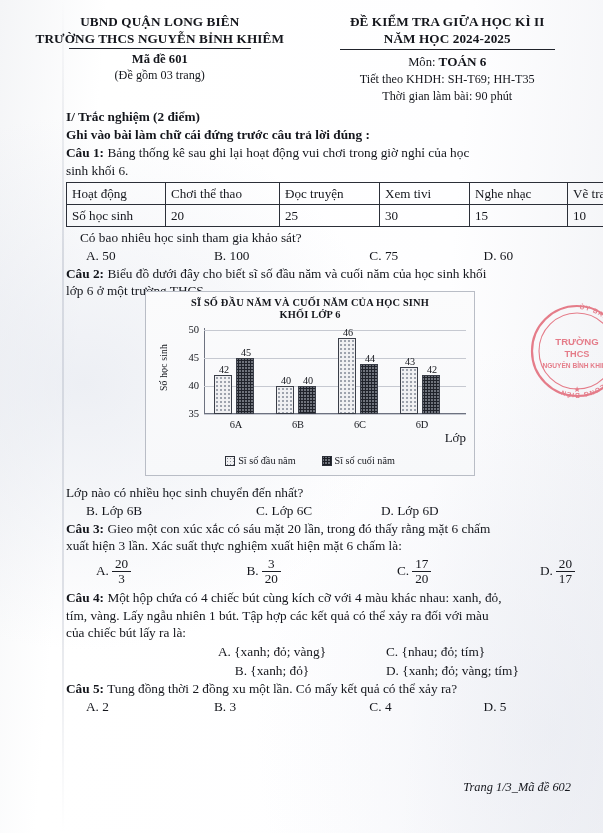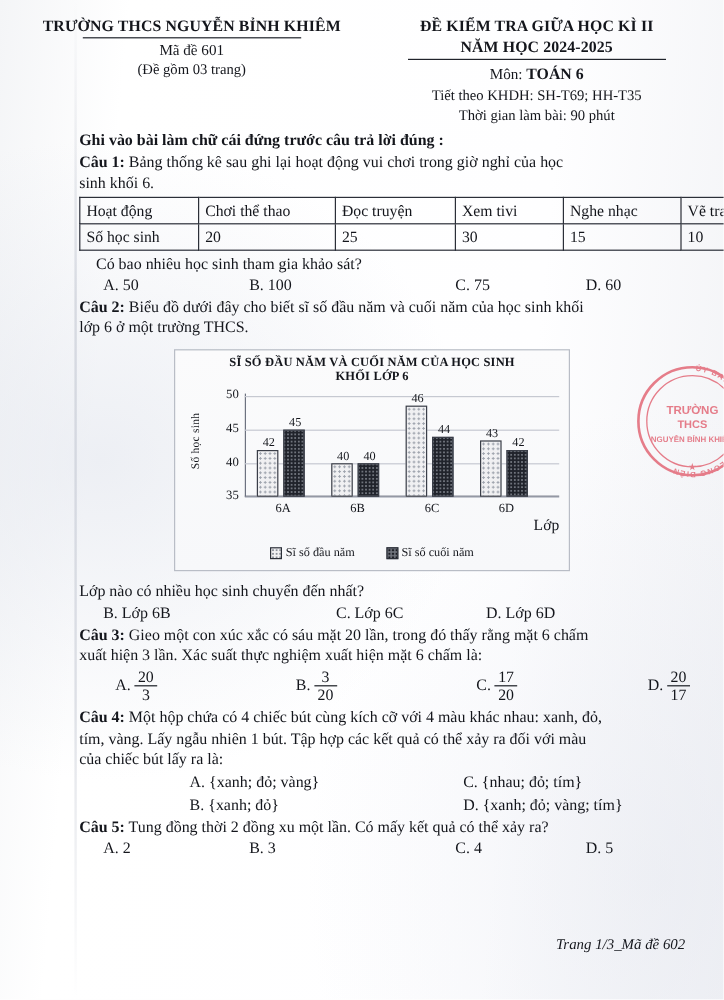--- a/index.html
+++ b/index.html
@@ -58,21 +58,21 @@
     background: #20232b;
     margin: 1px auto 2px auto;
   }
   .hdr-rule-right {
     width: 215px;
     height: 1px;
     background: #20232b;
     margin: 2px auto 3px auto;
   }
   .hdr-code {
-    font-weight: normal;
+    font-weight: bold;
     font-size: 12.6px;
     line-height: 16px;
   }
   .hdr-sub {
     font-size: 12.2px;
     line-height: 16.5px;
   }
   .hdr-subject { font-size: 12.6px; line-height: 17px; }
   .hdr-subject b { font-size: 13.2px; }
 
@@ -117,30 +117,30 @@
   
   .opts {
     display: flex;
     font-size: 13.3px;
     line-height: 18px;
     padding-left: 20px;
   }
   .opts > span { display: block; }
   .o1 { width: 140px; }
   .o2 { width: 170px; }
-  .o3 { width: 125px; margin-left: 24px; }
+  .o3 { width: 125px; }
   .o4 { width: 100px; }
 
   .opts-2col {
     display: flex;
     font-size: 13.3px;
     line-height: 19px;
     padding-left: 92px;
   }
-  .opts-2col > span { display:block; }
+  .opts-2col > span { display:block;text-align:center; }
   .t1 { width: 228px; }
 
   
   .frac-row {
     display: flex;
     padding-left: 30px;
     margin-top: 2px;
     font-size: 13.3px;
   }
   .frac-item { display: flex; align-items: center; }
@@ -328,40 +328,42 @@
 </style>
 </head>
 <body>
 
 <div class="page">
   <div class="scan-tint"></div>
   <div class="fold"></div>
 
   <div class="header">
     <div class="hdr-left">
+      <div class="hdr-line-bold">UBND QUẬN LONG BIÊN</div>
       <div class="hdr-line-bold">TRƯỜNG THCS NGUYỄN BỈNH KHIÊM</div>
       <div class="hdr-rule-left"></div>
       <div class="hdr-code">Mã đề 601</div>
       <div class="hdr-sub">(Đề gồm 03 trang)</div>
     </div>
     <div class="hdr-right">
       <div class="hdr-line-bold">ĐỀ KIỂM TRA GIỮA HỌC KÌ II</div>
       <div class="hdr-line-bold">NĂM HỌC 2024-2025</div>
       <div class="hdr-rule-right"></div>
       <div class="hdr-subject">
         <span>Môn:</span>
         <b>TOÁN 6</b>
       </div>
       <div class="hdr-sub">Tiết theo KHDH: SH-T69; HH-T35</div>
       <div class="hdr-sub">Thời gian làm bài: 90 phút</div>
     </div>
   </div>
 
   <div class="content">
 
+    <div class="sec-title">I/ Trắc nghiệm (2 điểm)</div>
     <div class="sec-title">Ghi vào bài làm chữ cái đứng trước câu trả lời đúng :</div>
 
     <p class="ln">
       <span class="b">Câu 1:</span>
       <span>Bảng thống kê sau ghi lại hoạt động vui chơi trong giờ nghỉ của học</span>
     </p>
     <p class="ln">sinh khối 6.</p>
 
     <table class="stats">
       <tbody>

